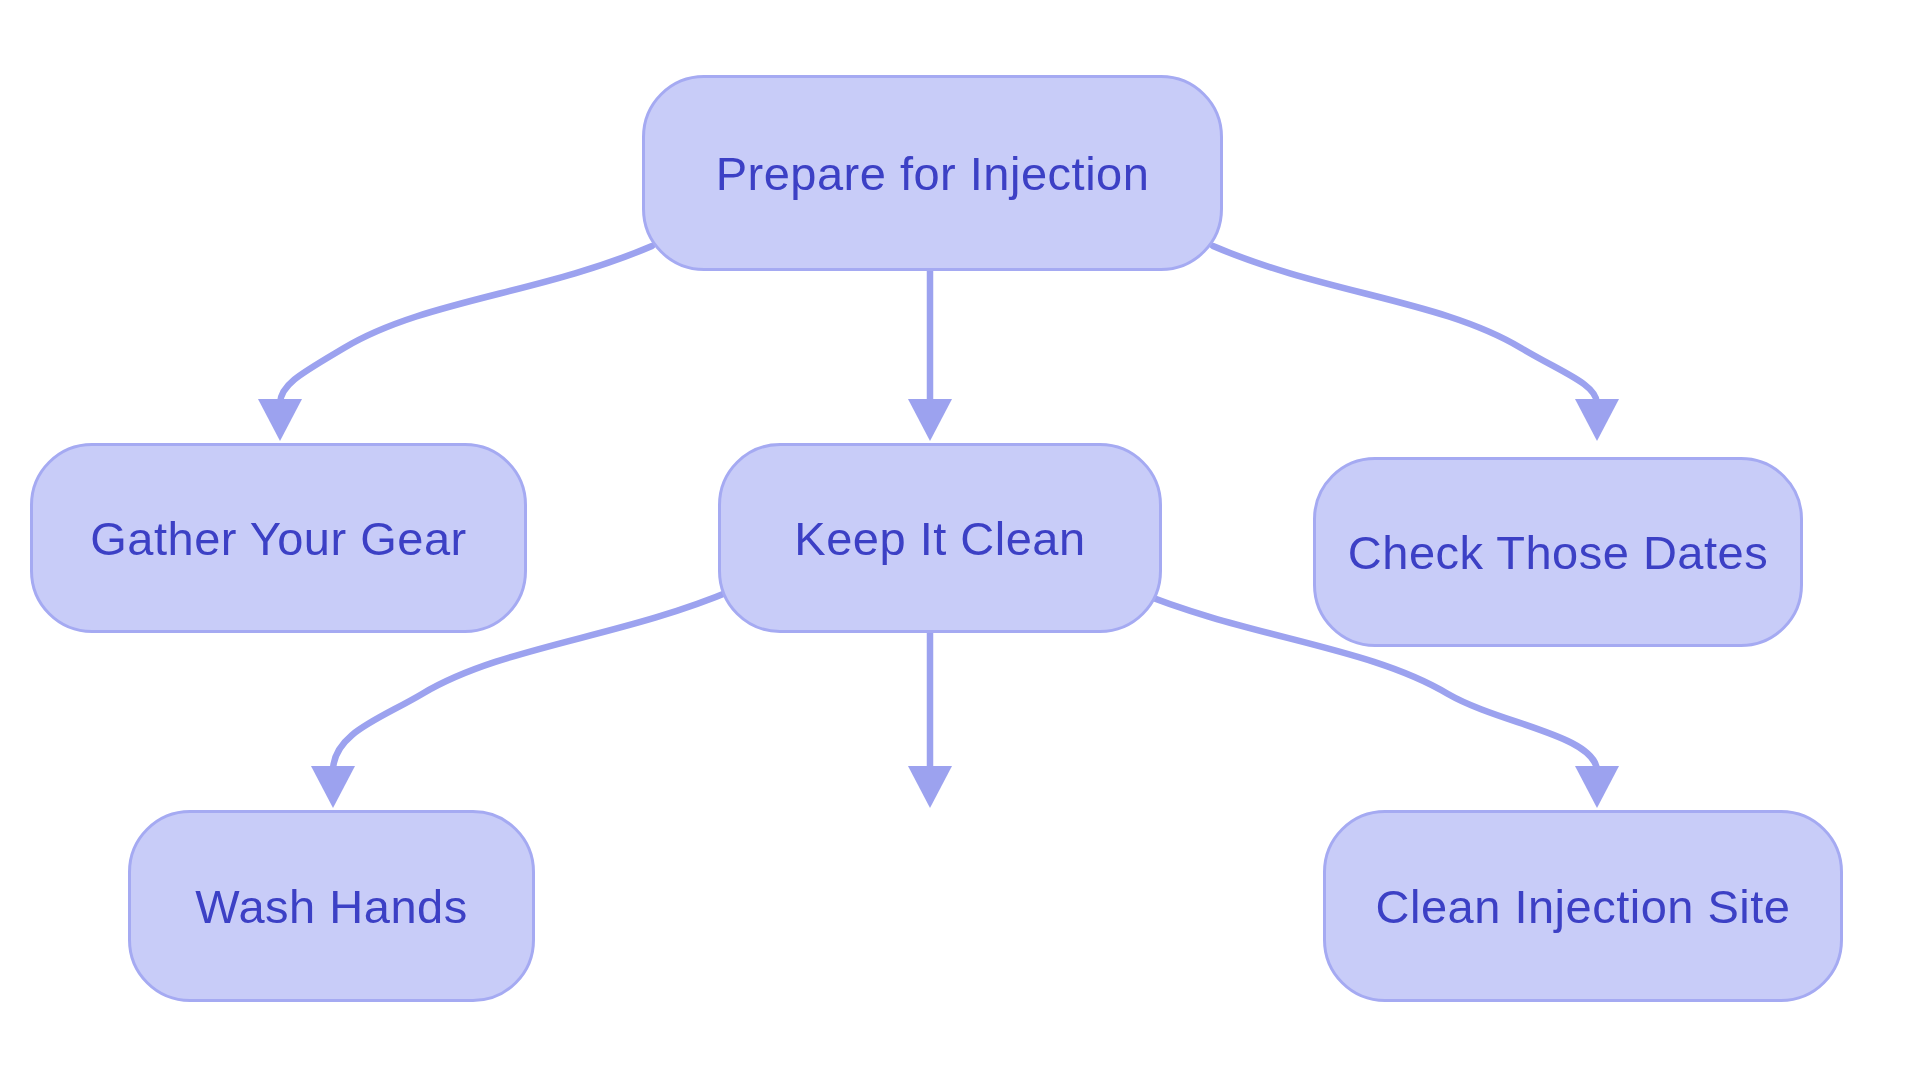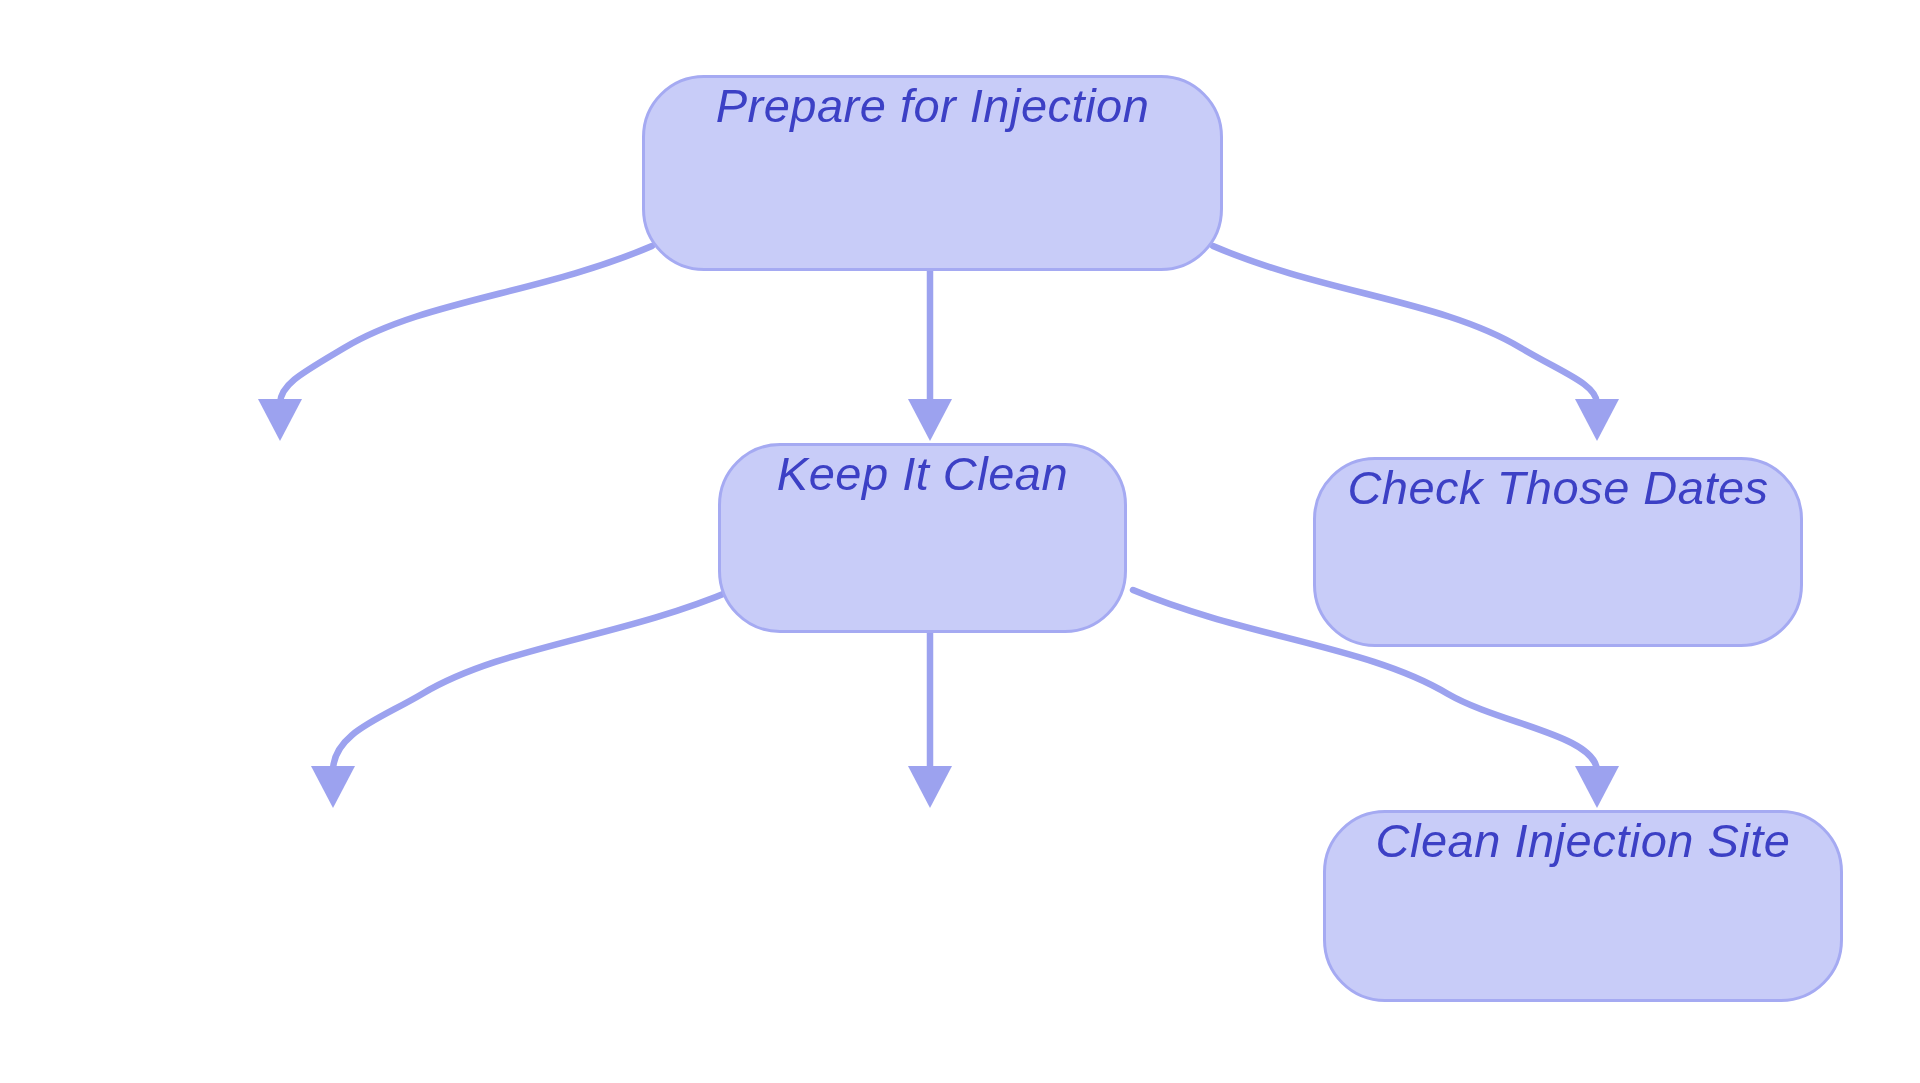--- a/index.html
+++ b/index.html
@@ -28,23 +28,22 @@
     width:1920px;height:1083px;
     z-index:1;
   }
   .node{
     position:absolute;
     z-index:2;
     background:var(--node-fill);
     border:3px solid var(--node-border);
     border-radius:62px;
     display:flex;
-    align-items:flex-start;
+    align-items:center;
     justify-content:center;
-    font-style:italic;
   }
   .node-label{
     color:var(--text);
     font-size:47px;
     font-weight:400;
     letter-spacing:0.5px;
     white-space:nowrap;
     text-align:center;
   }
 </style>
@@ -71,28 +70,34 @@
     <polygon points="908,766 952,766 930,808" fill="#9ca2ef"></polygon>
 
     <path d="M 1133 590 C 1248 638, 1368 646, 1448 694 C 1500 724, 1594 735, 1597 770" fill="none" stroke-width="6.5" stroke-linecap="round" stroke="#9ca2ef"></path>
     <polygon points="1575,766 1619,766 1597,808" fill="#9ca2ef"></polygon>
   </svg>
 
   <div class="node" style="left:642px;top:75px;width:581px;height:196px">
     <span class="node-label">Prepare for Injection</span>
   </div>
 
+  <div class="node" style="left:30px;top:443px;width:497px;height:190px">
+    <span class="node-label">Gather Your Gear</span>
+  </div>
 
-  <div class="node" style="left:718px;top:443px;width:409px;height:190px">
+  <div class="node" style="left:718px;top:443px;width:444px;height:190px">
     <span class="node-label">Keep It Clean</span>
   </div>
 
   <div class="node" style="left:1313px;top:457px;width:490px;height:190px">
     <span class="node-label">Check Those Dates</span>
   </div>
 
+  <div class="node" style="left:128px;top:810px;width:407px;height:192px">
+    <span class="node-label">Wash Hands</span>
+  </div>
 
 
   <div class="node" style="left:1323px;top:810px;width:520px;height:192px">
     <span class="node-label">Clean Injection Site</span>
   </div>
 
 </div>
 
 </body></html>

